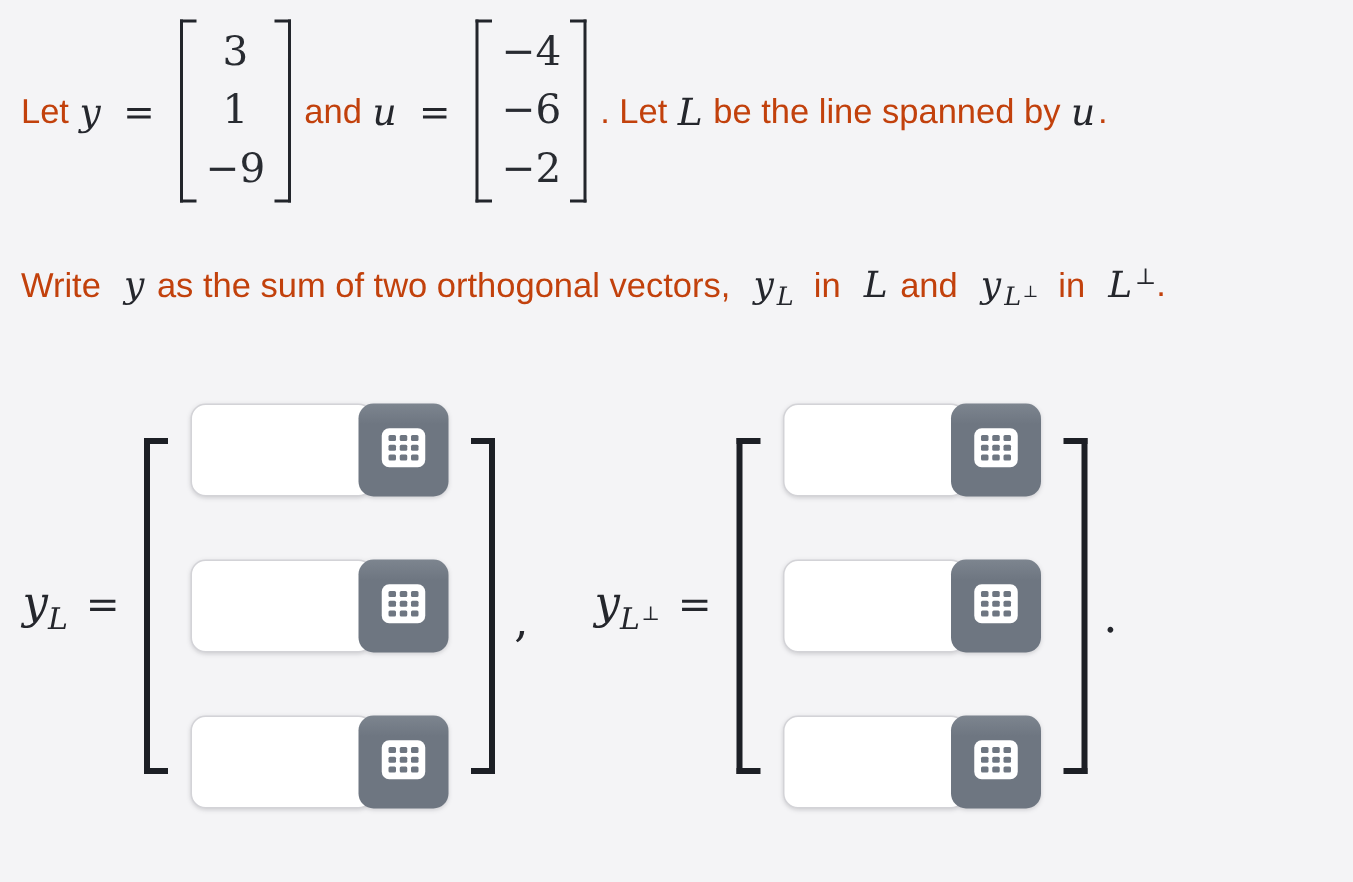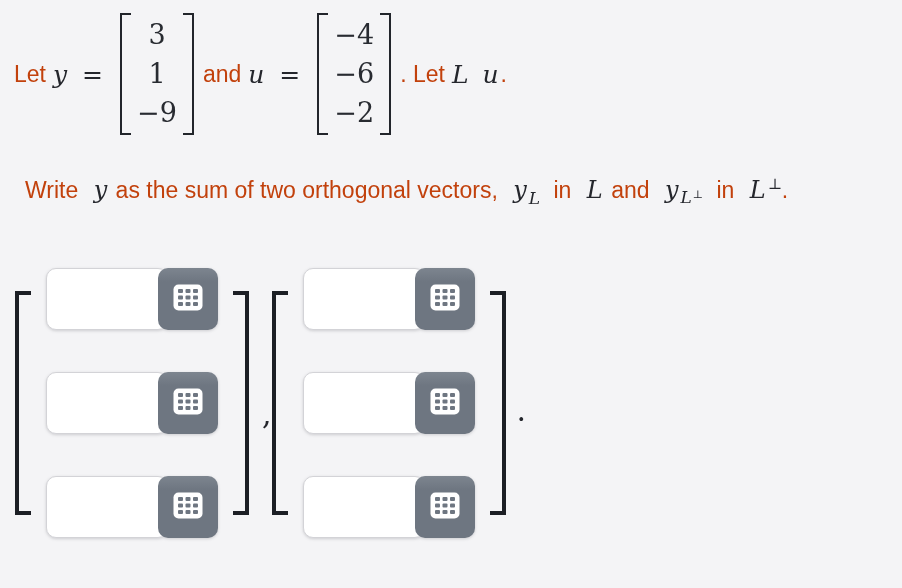--- a/index.html
+++ b/index.html
@@ -60,21 +60,21 @@
     font-family: "DejaVu Serif", serif;
     font-size: 27px;
     color: #282b31;
   }
   .mrow { text-align: center; line-height: 38px; }
   .tight { margin-right: 2px; }
   .nosp { margin: 0; }
 
   
   .line2 {
-    padding-left: 25px;
+    padding-left: 14px;
     margin: 40px 0 0 0;
     font-size: 23px;
     white-space: nowrap;
   }
   .sp { margin-right: 7px; }
   .mvar.sm { font-size: 24px; margin: 0 2px; }
   .mgroup { white-space: nowrap; }
   .msub {
     font-family: "DejaVu Serif", serif;
     font-style: italic;
@@ -211,39 +211,41 @@
       <span class="mbl"></span>
       <span class="mbody">
         <span class="mrow">−4</span>
         <span class="mrow">−6</span>
         <span class="mrow">−2</span>
       </span>
       <span class="mbr"></span>
     </span>
     <span class="t nosp">. Let</span>
     <span class="mvar">L</span>
+    <span class="t">be the line spanned by</span>
     <span class="mvar tight">u</span>
     <span class="t nosp">.</span>
   </div>
 
   <p class="line2">
     <span class="t sp">Write</span>
     <span class="mvar sm sp">y</span>
     <span class="t sp">as the sum of two orthogonal vectors,</span>
     <span class="mgroup sp"><span class="mvar sm">y</span><sub class="msub">L</sub></span>
     <span class="t sp">in</span>
     <span class="mvar sm sp">L</span>
     <span class="t sp">and</span>
     <span class="mgroup sp"><span class="mvar sm">y</span><sub class="msub"><span>L</span><span class="pp">⊥</span></sub></span>
     <span class="t sp">in</span>
     <span class="mgroup"><span class="mvar sm">L</span><sup class="msup">⊥</sup></span><span class="t nosp">.</span>
   </p>
 
   <div class="answer-row">
 
+    <span class="alabel"><span>y</span><sub>L</sub><span class="aeq">=</span></span>
 
     <span class="bbl"></span>
     <div class="fields">
       <div class="field">
         <input class="field-input" type="text" value="" style="">
         <button class="field-btn">
           <span>
             <svg width="30" height="27" viewBox="0 0 30 27">
                 <rect x="0.5" y="0.5" width="29" height="26" rx="5" fill="#ffffff"></rect>
                 <g fill="#6e7681">
@@ -301,20 +303,21 @@
                 </g>
               </svg>
           </span>
         </button>
       </div>
     </div>
     <span class="bbr"></span>
 
     <span class="sep">,</span>
 
+    <span class="alabel alabel2"><span>y</span><sub><span>L</span><span class="pp2">⊥</span></sub><span class="aeq">=</span></span>
 
     <span class="bbl"></span>
     <div class="fields">
       <div class="field">
         <input class="field-input" type="text" value="" style="">
         <button class="field-btn">
           <span>
             <svg width="30" height="27" viewBox="0 0 30 27">
                 <rect x="0.5" y="0.5" width="29" height="26" rx="5" fill="#ffffff"></rect>
                 <g fill="#6e7681">

